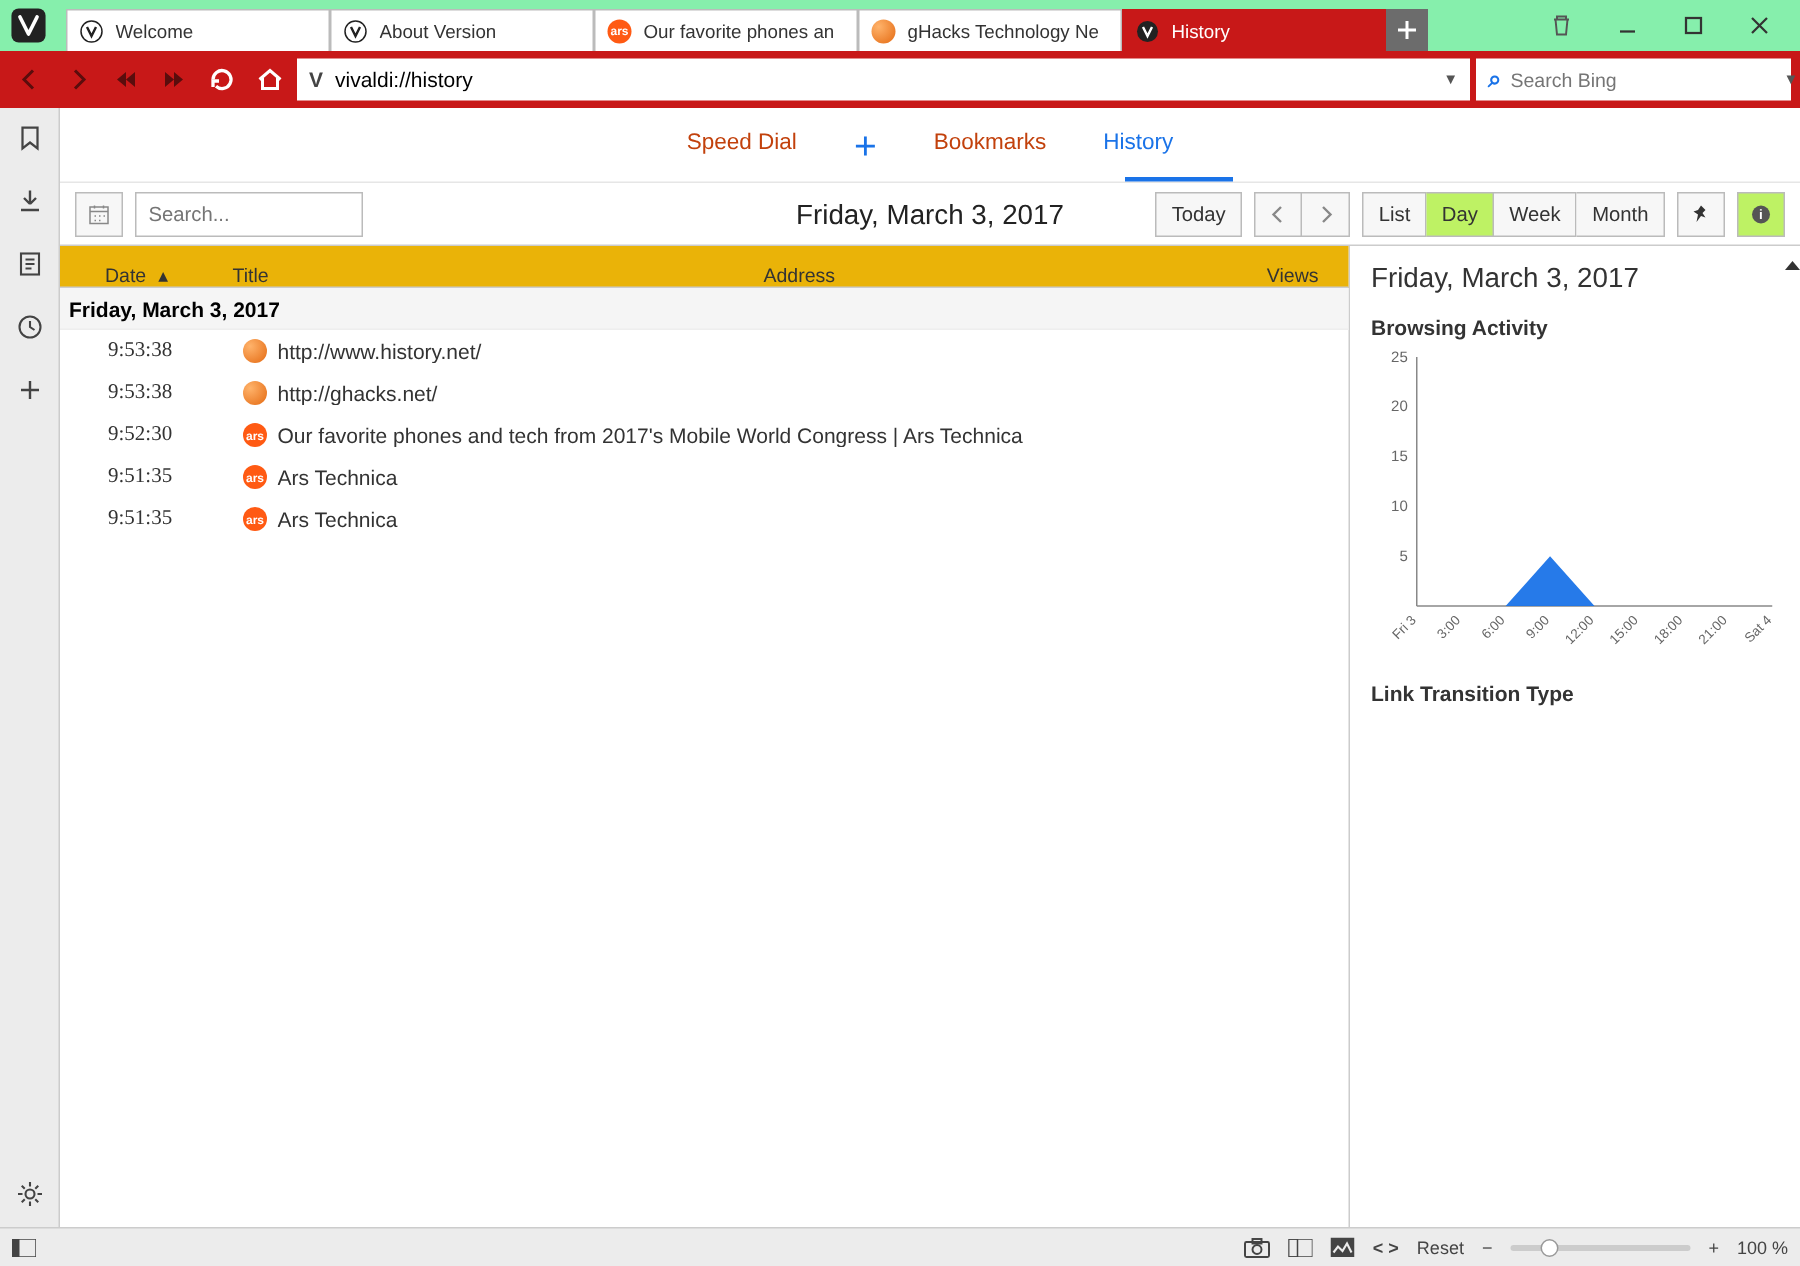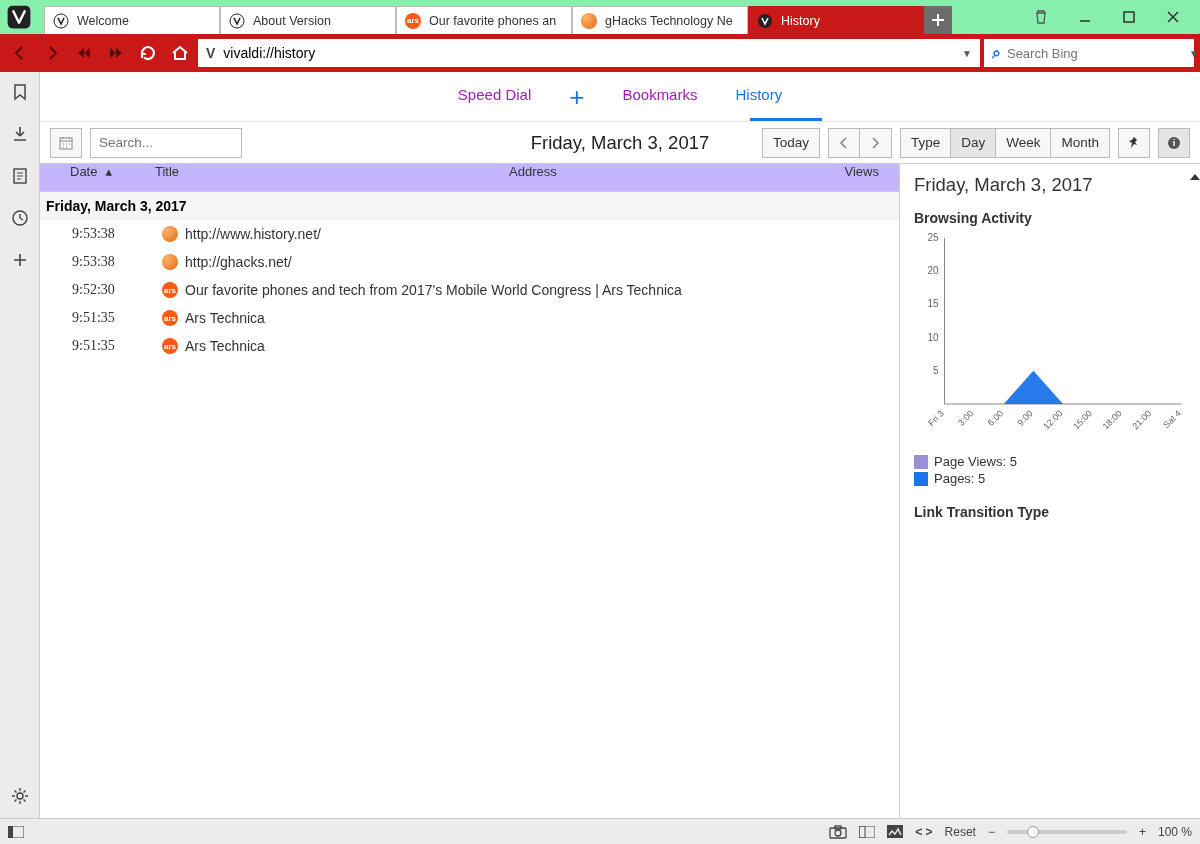--- a/index.html
+++ b/index.html
@@ -34,40 +34,40 @@
 
 .body { flex:1; display:flex; min-height:0; }
 .panelbar { width:40px; background:#ececec; display:flex; flex-direction:column; align-items:center; padding-top:8px; gap:18px; border-right:1px solid #ccc;}
 .panelbar .pbtn { width:24px; height:24px; color:#444; display:flex; align-items:center; justify-content:center; }
 .panelbar .spacer { flex:1; }
 
 .main { flex:1; background:#fff; display:flex; flex-direction:column; min-height:0; }
 
 
 .sptabs { height:50px; display:flex; align-items:center; justify-content:center; gap:38px; border-bottom:1px solid #e6e6e6; font-size:15px; position:relative;}
-.sptab { color:#a21caf; padding-bottom:4px;}
+.sptab { color:#c2410c; padding-bottom:4px;}
 .sptab.active { color:#1a73e8; }
 .sptabs .plus { color:#1a73e8; font-size:26px; font-weight:300; line-height:1; }
 .sptabs .ind { position:absolute; bottom:0; height:3px; background:#1a73e8; }
 
 
 .hist-toolbar { height:42px; border-bottom:1px solid #ccc; display:flex; align-items:center; padding:0 10px; gap:8px; position:relative;}
 .tb-btn { height:30px; border:1px solid #bbb; background:#f7f7f7; display:flex; align-items:center; justify-content:center; padding:0 10px; font-size:13.5px; color:#333; }
 .tb-btn.iconb { width:32px; padding:0; color:#777;}
 .tb-seg { display:flex; }
 .tb-seg .tb-btn { border-radius:0; }
 .tb-seg .tb-btn + .tb-btn { border-left:none;}
-.tb-btn.sel { background:#e5e5e5; }
+.tb-btn.sel { background:#bef264; }
 .hist-search { width:152px; height:30px; border:1px solid #bbb; padding:0 8px; font-size:13.5px; outline:none;}
 .hist-date { font-size:18.5px; color:#222; position:absolute; left:0; right:0; text-align:center; pointer-events:none;}
 
 
 .hist-body { flex:1; display:flex; min-height:0; }
 .hist-left { flex:1; display:flex; flex-direction:column; border-right:1px solid #ccc; min-width:0;}
-.colhdr { height:28px; border-bottom:1px solid #ccc; display:flex; align-items:flex-start; font-size:13px; color:#333; background:#c4b5fd;}
+.colhdr { height:28px; border-bottom:1px solid #ccc; display:flex; align-items:flex-end; font-size:13px; color:#333; background:#eab308;}
 .colhdr .c-date { width:115px; padding-left:30px; display:flex; align-items:center; gap:8px;}
 .colhdr .c-title { flex:1; padding-left:0;}
 .colhdr .c-addr { width:320px; }
 .colhdr .c-views { width:70px; text-align:right; padding-right:20px;}
 .grouphdr { height:28px; display:flex; align-items:center; font-weight:600; font-size:14px; padding-left:6px; background:#f5f5f5; border-bottom:1px solid #eee;}
 .hrow { height:28px; display:flex; align-items:center; font-size:14px; color:#333; }
 .hrow .rt { width:115px; text-align:left; padding-left:32px;font-family:Liberation Serif, serif;}
 .hrow .ricon { width:30px; display:flex; justify-content:center;}
 .hrow .rtitle { flex:1; overflow:hidden; text-overflow:ellipsis; white-space:nowrap;}
 .fav-g { width:16px; height:16px; border-radius:50%; background: radial-gradient(circle at 30% 30%, #ffb36b, #e46a12); }
@@ -285,21 +285,21 @@
                 <path d="M8 1 L3 6 L8 11" fill="none" stroke="#888" stroke-width="1.6"></path>
               </svg>
             </div>
           <div class="tb-btn iconb">
               <svg width="12" height="12" viewBox="0 0 12 12">
                 <path d="M4 1 L9 6 L4 11" fill="none" stroke="#888" stroke-width="1.6"></path>
               </svg>
             </div>
         </div>
         <div class="tb-seg">
-          <div class="tb-btn">Type</div>
+          <div class="tb-btn">List</div>
           <div class="tb-btn sel">Day</div>
           <div class="tb-btn">Week</div>
           <div class="tb-btn">Month</div>
         </div>
         <div class="tb-btn iconb">
             <svg width="14" height="14" viewBox="0 0 14 14">
               <path d="M7 1l3 3-2 2 2 3-3-1-3 4 1-5-3-2 3-1z" fill="#333"></path>
             </svg>
           </div>
         <div class="tb-btn iconb sel">
@@ -381,30 +381,20 @@
                 <text x="91.25" y="182" font-size="9" fill="#666" transform="rotate(-45 91.25 182)" text-anchor="end">6:00</text>
                 <text x="120.875" y="182" font-size="9" fill="#666" transform="rotate(-45 120.875 182)" text-anchor="end">9:00</text>
                 <text x="150.5" y="182" font-size="9" fill="#666" transform="rotate(-45 150.5 182)" text-anchor="end">12:00</text>
                 <text x="180.125" y="182" font-size="9" fill="#666" transform="rotate(-45 180.125 182)" text-anchor="end">15:00</text>
                 <text x="209.75" y="182" font-size="9" fill="#666" transform="rotate(-45 209.75 182)" text-anchor="end">18:00</text>
                 <text x="239.375" y="182" font-size="9" fill="#666" transform="rotate(-45 239.375 182)" text-anchor="end">21:00</text>
                 <text x="269" y="182" font-size="9" fill="#666" transform="rotate(-45 269 182)" text-anchor="end">Sat 4</text>
                 <polygon points="32,172 32,172 61.625,172 91.25,172 120.875,138.8 150.5,172 180.125,172 209.75,172 239.375,172 269,172 269,172" fill="#1a73e8" opacity="0.95"></polygon>
               </svg>
           </div>
-          <div class="legend">
-            <div>
-                <span class="swatch" style="background:#9b8fd8"></span>
-                <span>Page Views: 5</span>
-              </div>
-            <div>
-                <span class="swatch" style="background:#1a73e8"></span>
-                <span>Pages: 5</span>
-              </div>
-          </div>
           <div class="hr-sec">Link Transition Type</div>
         </div>
       </div>
     </div>
   </div>
 
   <div class="statusbar">
     <span>
         <svg width="16" height="12" viewBox="0 0 16 12">
           <rect x="0" y="0" width="16" height="12" fill="none" stroke="#444"></rect>

